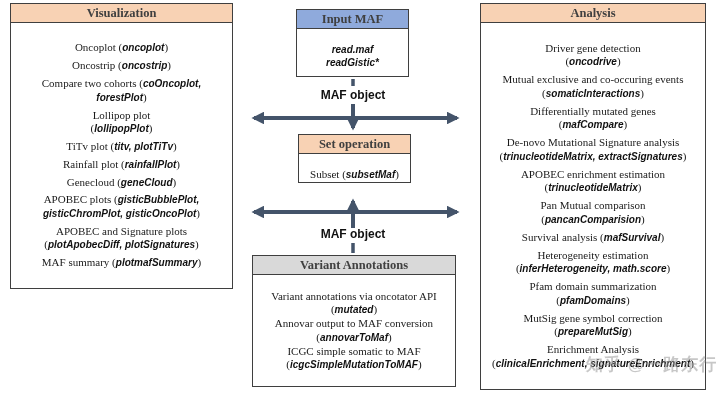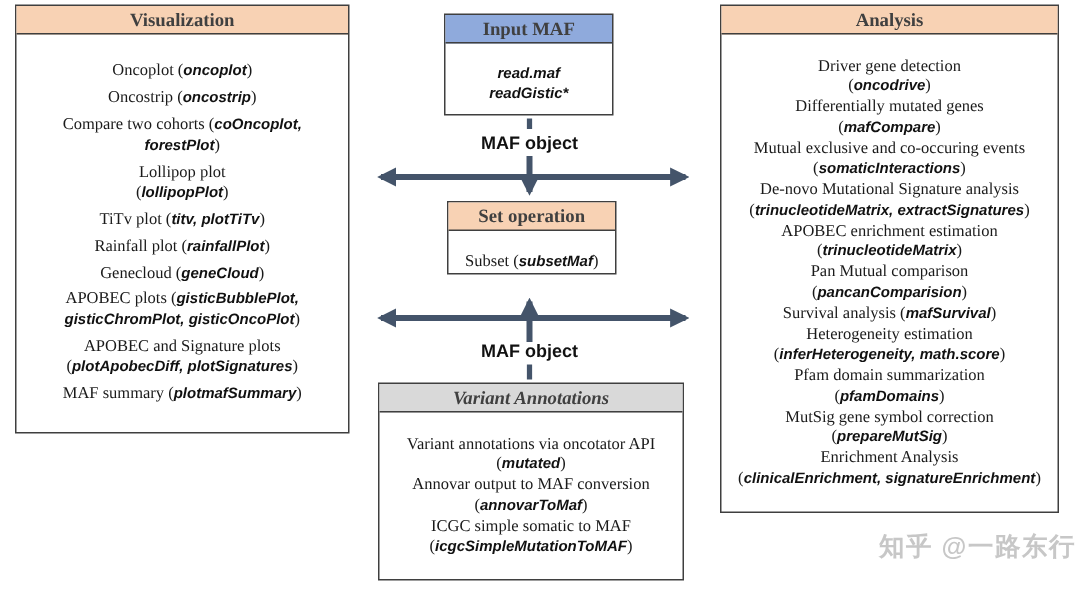--- a/index.html
+++ b/index.html
@@ -5,21 +5,21 @@
   html,body{margin:0;padding:0;background:#fff;}
   .canvas{position:relative;width:720px;height:405px;background:#ffffff;overflow:hidden;
           font-family:"Liberation Serif",serif;}
   .arrows{position:absolute;left:0;top:0;width:720px;height:405px;pointer-events:none;z-index:1;}
   .box{position:absolute;background:#ffffff;border:1.6px solid #3f3f3f;display:flex;
        flex-direction:column;z-index:2;box-sizing:border-box;}
   .box-header{border-bottom:1.6px solid #3f3f3f;text-align:center;font-weight:bold;
               font-size:12.5px;padding:2px 0 1px 0;color:#404040;}
   .hdr-peach{background:#f8d2b4;}
   .hdr-blue{background:#8faadc;}
-  .hdr-gray{background:#d9d9d9;font-style:italic;}
+  .hdr-gray{background:#d9d9d9;}
   .box-body{flex:1;display:flex;flex-direction:column;justify-content:space-evenly;
             padding:14px 3px;}
   .item{font-size:11px;color:#1a1a1a;text-align:center;line-height:1.22;}
   .f{font-family:"Liberation Sans",sans-serif;font-weight:bold;font-style:italic;
      font-size:10px;color:#111;}
   .maf-label{position:absolute;width:110px;text-align:center;z-index:2;
              font-family:"Liberation Sans",sans-serif;font-weight:bold;
              font-size:12px;color:#111;}
   .watermark{position:absolute;left:586px;top:353px;z-index:3;white-space:nowrap;
              font-family:"Liberation Sans",sans-serif;font-weight:bold;font-size:17px;
@@ -87,26 +87,26 @@
 
   <div class="box" style="left:252px;top:255px;width:204px;height:132px;">
     <div class="box-header hdr-gray">Variant Annotations</div>
     <div class="box-body">
         <div class="item"><span>Variant annotations via oncotator API</span><br><span>(</span><span class="f">mutated</span><span>)</span></div>
         <div class="item"><span>Annovar output to MAF conversion</span><br><span>(</span><span class="f">annovarToMaf</span><span>)</span></div>
         <div class="item"><span>ICGC simple somatic to MAF</span><br><span>(</span><span class="f">icgcSimpleMutationToMAF</span><span>)</span></div>
       </div>
   </div>
 
-  <div class="box" style="left:480px;top:3px;width:226px;height:339px;">
+  <div class="box" style="left:480px;top:3px;width:226px;height:387px;">
     <div class="box-header hdr-peach">Analysis</div>
     <div class="box-body">
         <div class="item"><span>Driver gene detection</span><br><span>(</span><span class="f">oncodrive</span><span>)</span></div>
+        <div class="item"><span>Mutual exclusive and co-occuring events</span><br><span>(</span><span class="f">somaticInteractions</span><span>)</span></div>
         <div class="item"><span>Differentially mutated genes</span><br><span>(</span><span class="f">mafCompare</span><span>)</span></div>
-        <div class="item"><span>Mutual exclusive and co-occuring events</span><br><span>(</span><span class="f">somaticInteractions</span><span>)</span></div>
         <div class="item"><span>De-novo Mutational Signature analysis</span><br><span>(</span><span class="f">trinucleotideMatrix, extractSignatures</span><span>)</span></div>
         <div class="item"><span>APOBEC enrichment estimation</span><br><span>(</span><span class="f">trinucleotideMatrix</span><span>)</span></div>
         <div class="item"><span>Pan Mutual comparison</span><br><span>(</span><span class="f">pancanComparision</span><span>)</span></div>
         <div class="item"><span>Survival analysis (</span><span class="f">mafSurvival</span><span>)</span></div>
         <div class="item"><span>Heterogeneity estimation</span><br><span>(</span><span class="f">inferHeterogeneity, math.score</span><span>)</span></div>
         <div class="item"><span>Pfam domain summarization</span><br><span>(</span><span class="f">pfamDomains</span><span>)</span></div>
         <div class="item"><span>MutSig gene symbol correction</span><br><span>(</span><span class="f">prepareMutSig</span><span>)</span></div>
         <div class="item"><span>Enrichment Analysis</span><br><span>(</span><span class="f">clinicalEnrichment, signatureEnrichment</span><span>)</span></div>
       </div>
   </div>

